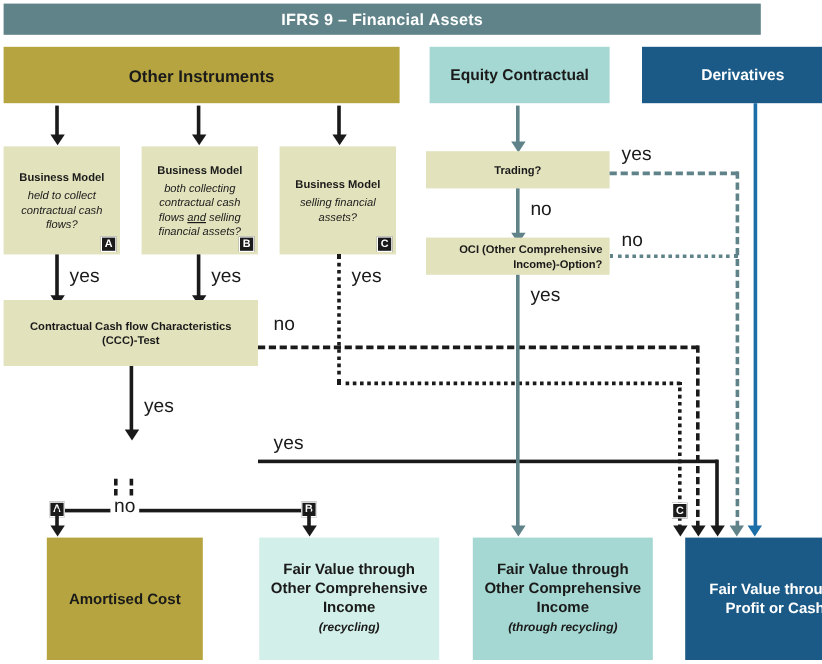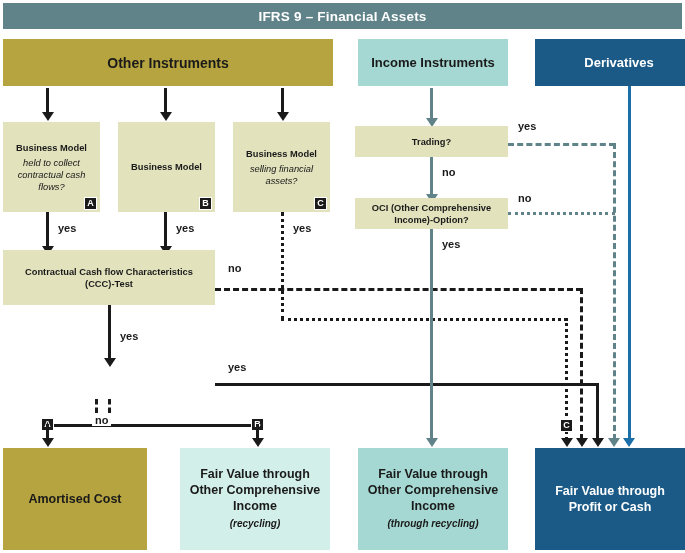--- a/index.html
+++ b/index.html
@@ -12,32 +12,32 @@
   .hdr{background:#5f8389;color:#ffffff;font-weight:bold;font-size:13.5px;letter-spacing:.2px;}
   .cat-debt{background:#b5a43f;color:#1a1a1a;font-weight:bold;font-size:14px;}
   .cat-equity{background:#a5d8d2;color:#1a1a1a;font-weight:bold;font-size:13px;}
   .cat-deriv{background:#1b5a86;color:#ffffff;font-weight:bold;font-size:13px;}
 
   .q{background:#e2e2bd;color:#1a1a1a;}
   .q .t{font-weight:bold;font-size:9.3px;line-height:12px;}
   .q .s{font-style:italic;font-size:9.3px;line-height:12px;margin-top:3px;}
   .q .s u{text-decoration:underline;}
 
-  .res{color:#1a1a1a;}
+  .res{color:#1a1a1a;margin-left:36px;}
   .res-amort{background:#b5a43f;font-weight:bold;font-size:12.5px;}
   .res-ocir{background:#d3efe9;font-weight:bold;font-size:12.5px;line-height:16px;}
   .res-ocin{background:#a5d8d2;font-weight:bold;font-size:12.5px;line-height:16px;}
   .res-pl{background:#1b5a86;color:#fff;font-weight:bold;font-size:12.5px;line-height:16px;}
   .res .sub{font-style:italic;font-weight:bold;font-size:10px;margin-top:2px;}
 
   .tag{position:absolute;background:#1a1a1a;color:#ffffff;font-weight:bold;
        font-size:9px;width:11px;height:11px;line-height:11px;text-align:center;
        border:1px solid #ffffff;box-sizing:content-box;}
 
-  .lbl{position:absolute;font-size:11px;color:#1a1a1a;white-space:nowrap;font-weight:bold;}
+  .lbl{position:absolute;font-size:16px;color:#1a1a1a;white-space:nowrap;}
 
   
   .ln{position:absolute;}
   .vb{border-left:3px solid #1a1a1a;}       
   .hb{border-top:3px solid #1a1a1a;}        
   .vbd{border-left:3px dashed #1a1a1a;}
   .hbd{border-top:3px dashed #1a1a1a;}
   .vbt{border-left:3px dotted #1a1a1a;}
   .hbt{border-top:3px dotted #1a1a1a;}
   .vt{border-left:3px solid #5f8389;}
@@ -51,29 +51,29 @@
   .ahT{position:absolute;width:0;height:0;border-left:6px solid transparent;
        border-right:6px solid transparent;border-top:9px solid #5f8389;}
   .ahBl{position:absolute;width:0;height:0;border-left:6px solid transparent;
        border-right:6px solid transparent;border-top:9px solid #1b6ea8;}
 </style>
 </head>
 <body>
 
 <div id="canvas">
 
-  <div class="box hdr" style="left:3px;top:3px;width:679px;height:26px;">
+  <div class="box hdr" style="left:3px;top:3px;width:631px;height:26px;">
     <span>IFRS 9 – Financial Assets</span>
   </div>
 
   <div class="box cat-debt" style="left:3px;top:39px;width:330px;height:47px;">
     <span>Other Instruments</span>
   </div>
   <div class="box cat-equity" style="left:358px;top:39px;width:150px;height:47px;">
-    <span>Income Instruments</span>
+    <span>Equity Contractual</span>
   </div>
   <div class="box cat-deriv" style="left:535px;top:39px;width:168px;height:47px;">
     <span>Derivatives</span>
   </div>
 
   <div class="ln vb" style="left:46px;top:88px;height:26px;"></div>
   <div class="ahB" style="left:42px;top:112px;"></div>
   <div class="ln vb" style="left:164px;top:88px;height:26px;"></div>
   <div class="ahB" style="left:160px;top:112px;"></div>
   <div class="ln vb" style="left:281px;top:88px;height:26px;"></div>
@@ -88,20 +88,21 @@
   <div class="box q" style="left:3px;top:122px;width:97px;height:90px;padding:6px 6px;">
     <div class="t">Business Model</div>
     <div class="s">held to collect contractual cash flows?</div>
   </div>
   <div class="tag" style="left:84px;top:197px;">
     <span>A</span>
   </div>
 
   <div class="box q" style="left:118px;top:122px;width:97px;height:90px;padding:6px 6px;">
     <div class="t">Business Model</div>
+    <div class="s"><span>both collecting contractual cash flows </span><u>and</u><span> selling financial assets?</span></div>
   </div>
   <div class="tag" style="left:199px;top:197px;">
     <span>B</span>
   </div>
 
   <div class="box q" style="left:233px;top:122px;width:97px;height:90px;padding:6px 6px;">
     <div class="t">Business Model</div>
     <div class="s">selling financial assets?</div>
   </div>
   <div class="tag" style="left:314px;top:197px;">
@@ -165,31 +166,31 @@
   </div>
   <div class="lbl" style="left:518px;top:120px;">yes</div>
   <div class="ln htd" style="left:508px;top:143px;width:107px;"></div>
   <div class="ln vtd" style="left:613px;top:143px;height:297px;"></div>
   <div class="ahT" style="left:608px;top:438px;"></div>
 
   <div class="ln vt" style="left:430px;top:157px;height:43px;"></div>
   <div class="ahT" style="left:426px;top:194px;"></div>
   <div class="lbl" style="left:442px;top:166px;">no</div>
 
-  <div class="box q" style="left:355px;top:198px;width:153px;height:31px;padding:0 6px;">
+  <div class="box q" style="left:355px;top:198px;width:153px;height:31px;padding:0 6px;text-align:right;">
     <div class="t">OCI (Other Comprehensive Income)-Option?</div>
   </div>
   <div class="lbl" style="left:518px;top:192px;">no</div>
   <div class="ln htt" style="left:508px;top:212px;width:107px;"></div>
 
   <div class="ln vt" style="left:430px;top:229px;height:211px;"></div>
   <div class="ahT" style="left:426px;top:438px;"></div>
   <div class="lbl" style="left:442px;top:238px;">yes</div>
 
-  <div class="box res res-amort" style="left:3px;top:448px;width:144px;height:102px;">
+  <div class="box res res-amort" style="left:3px;top:448px;width:130px;height:102px;">
     <div>Amortised Cost</div>
   </div>
 
   <div class="box res res-ocir" style="left:180px;top:448px;width:150px;height:102px;">
     <div>Fair Value through</div>
     <div>Other Comprehensive</div>
     <div>Income</div>
     <div class="sub">(recycling)</div>
   </div>
 

